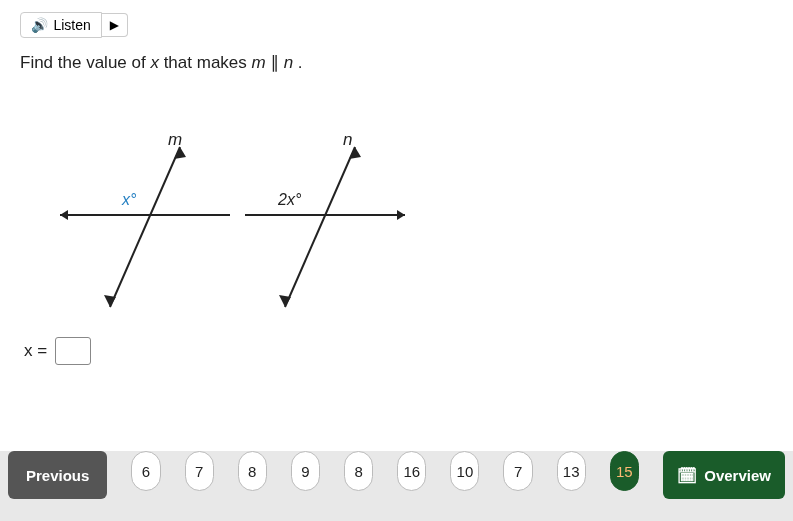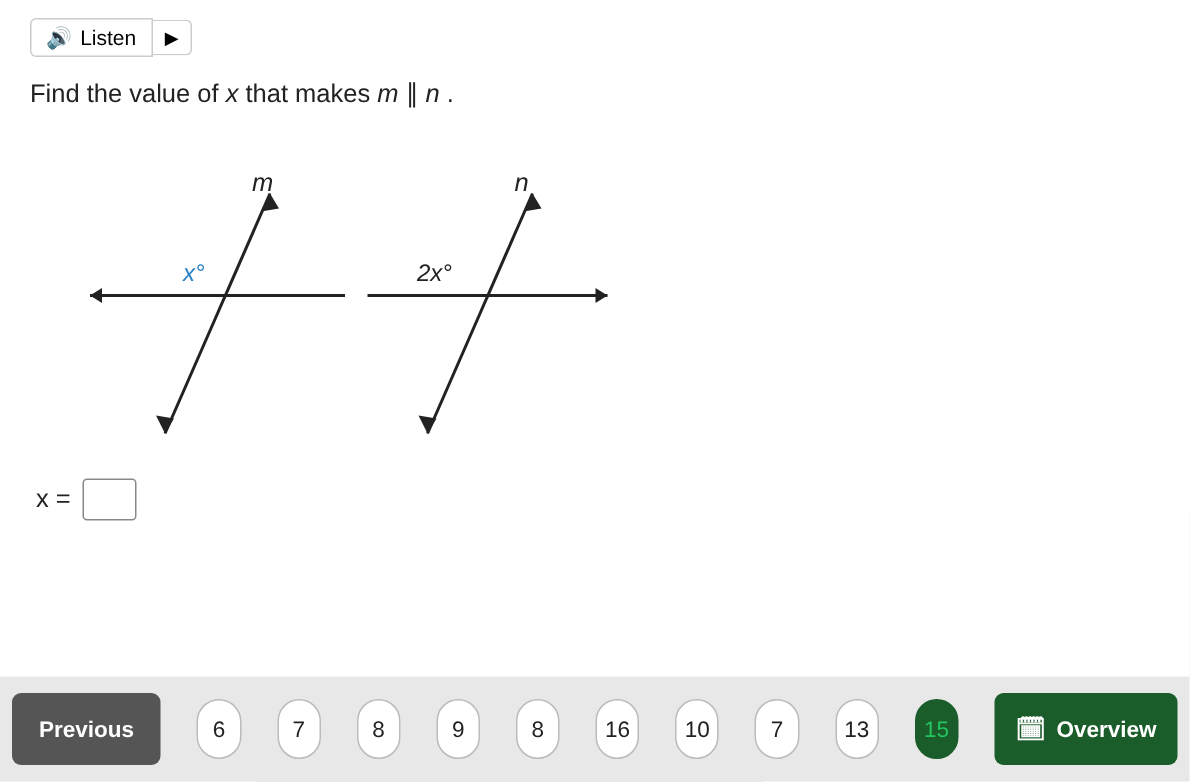--- a/index.html
+++ b/index.html
@@ -42,21 +42,21 @@
       border: 1px solid #ccc;
       border-left: none;
       border-radius: 0 4px 4px 0;
       padding: 4px 8px;
       cursor: pointer;
       font-size: 12px;
     }
     .question-text {
       font-size: 17px;
       color: #222;
-      margin-bottom: 6px;
+      margin-bottom: 24px;
     }
     .diagram-area {
       width: 360px;
       height: 230px;
       position: relative;
       margin-left: 30px;
       margin-bottom: 10px;
     }
     .diagram-area svg {
       position: absolute;
@@ -77,21 +77,20 @@
       border: 1px solid #888;
       border-radius: 3px;
       font-size: 16px;
       text-align: center;
       outline: none;
     }
     .bottom-bar {
       background: #e8e8e8;
       height: 70px;
       display: flex;
-      align-items: center;
       padding: 0 8px;
       gap: 24px;
     }
     .prev-btn {
       background: #555;
       color: #fff;
       border: none;
       border-radius: 6px;
       padding: 10px 18px;
       font-size: 15px;
@@ -107,21 +106,21 @@
       width: 40px;
       height: 40px;
       font-size: 15px;
       cursor: pointer;
       display: flex;
       align-items: center;
       justify-content: center;
     }
     .nav-btn.active {
       background: #1a5c2a;
-      color: #22c55e;
+      color: #fdba74;
       border-color: #1a5c2a;
       border-radius: 20px;
     }
     .overview-btn {
       background: #1a5c2a;
       color: #fff;
       border: none;
       border-radius: 6px;
       padding: 10px 14px;
       font-size: 15px;

